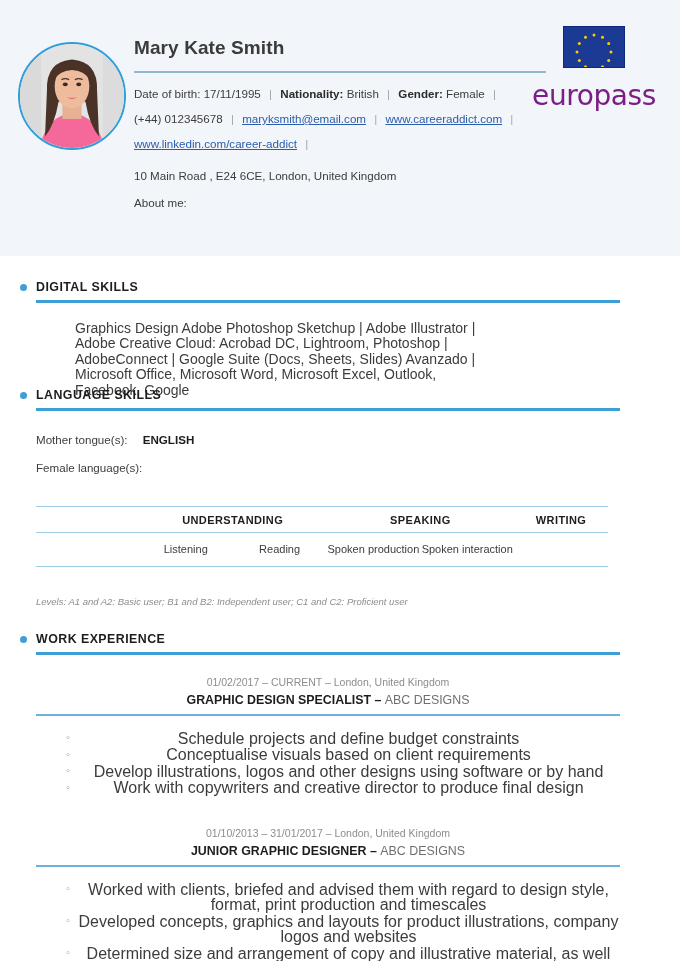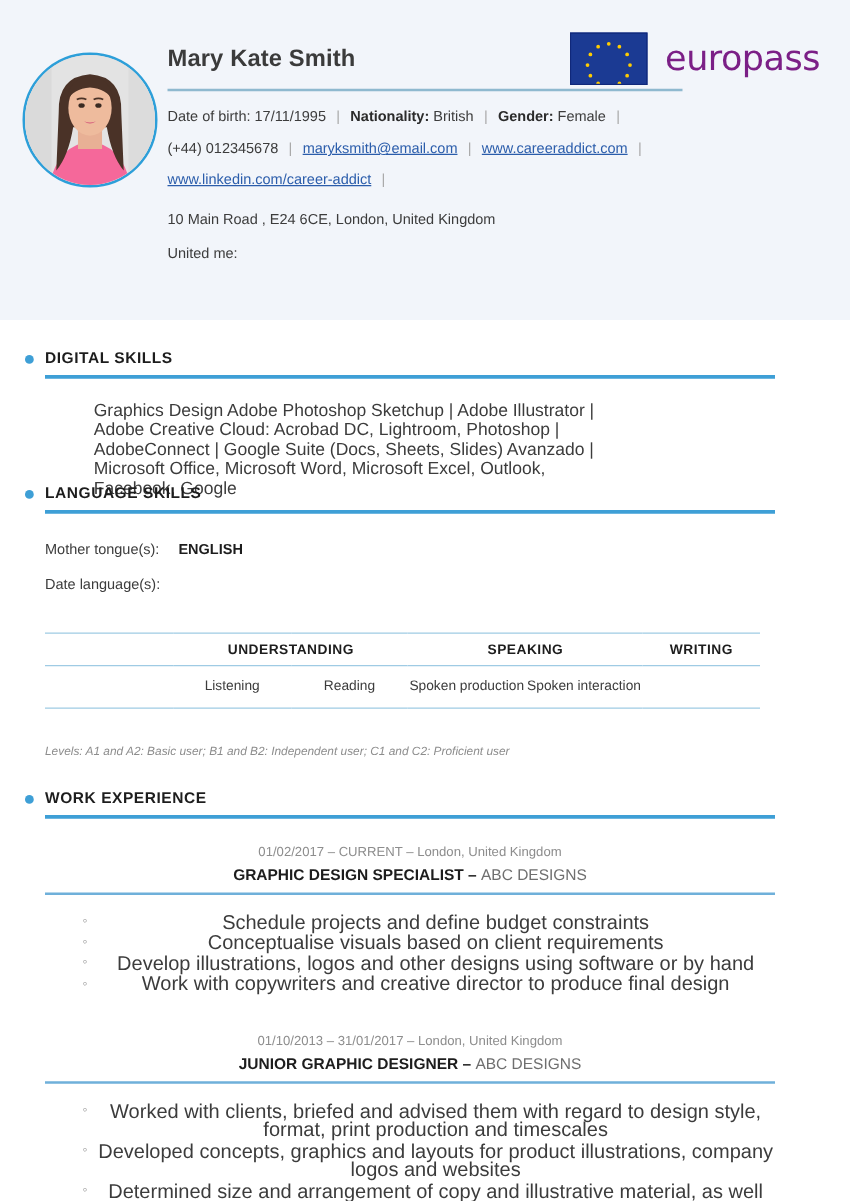--- a/index.html
+++ b/index.html
@@ -111,20 +111,21 @@
   }
 
   
   .europass {
     position: absolute;
     right: 24px;
     top: 26px;
     display: flex;
     align-items: center;
     gap: 14px;
+    flex-direction: column;
   }
   .eu-flag {
     width: 62px;
     height: 42px;
     background: #1b3a93;
     border: 1px solid #10287a;
     position: relative;
   }
   .eu-flag svg { display: block; }
   .europass-word {
@@ -365,21 +366,21 @@
         <span class="sep">|</span>
       </div>
 
       <div class="contact-line third">
         <span class="link">www.linkedin.com/career-addict</span>
         <span class="sep">|</span>
       </div>
 
       <div class="address">10 Main Road , E24 6CE, London, United Kingdom</div>
 
-      <div class="about-label">United me:</div>
+      <div class="about-label">About me:</div>
     </div>
   </div>
 
   <div class="section" id="digital-skills">
     <div class="sec-head">
       <span class="sec-dot"></span>
       <span class="sec-title">DIGITAL SKILLS</span>
     </div>
     <div class="sec-rule"></div>
     <div class="body-text skills-text">Graphics Design Adobe Photoshop Sketchup  |  Adobe Illustrator  |  Adobe Creative Cloud: Acrobad DC, Lightroom, Photoshop  |  AdobeConnect  |  Google Suite (Docs, Sheets, Slides) Avanzado  |  Microsoft Office, Microsoft Word, Microsoft Excel, Outlook, Facebook, Google</div>
@@ -390,21 +391,21 @@
       <span class="sec-dot"></span>
       <span class="sec-title">LANGUAGE SKILLS</span>
     </div>
     <div class="sec-rule"></div>
 
     <div class="lang-row">
       <span>Mother tongue(s):</span>
       <span class="lang-val">ENGLISH</span>
     </div>
     <div class="lang-row second">
-      <span>Date language(s):</span>
+      <span>Female language(s):</span>
     </div>
   </div>
 
   <table class="lang-table">
     <colgroup>
       <col class="col-lang">
         <col class="col-c">
         <col class="col-c">
       <col class="col-c">
         <col class="col-c">

